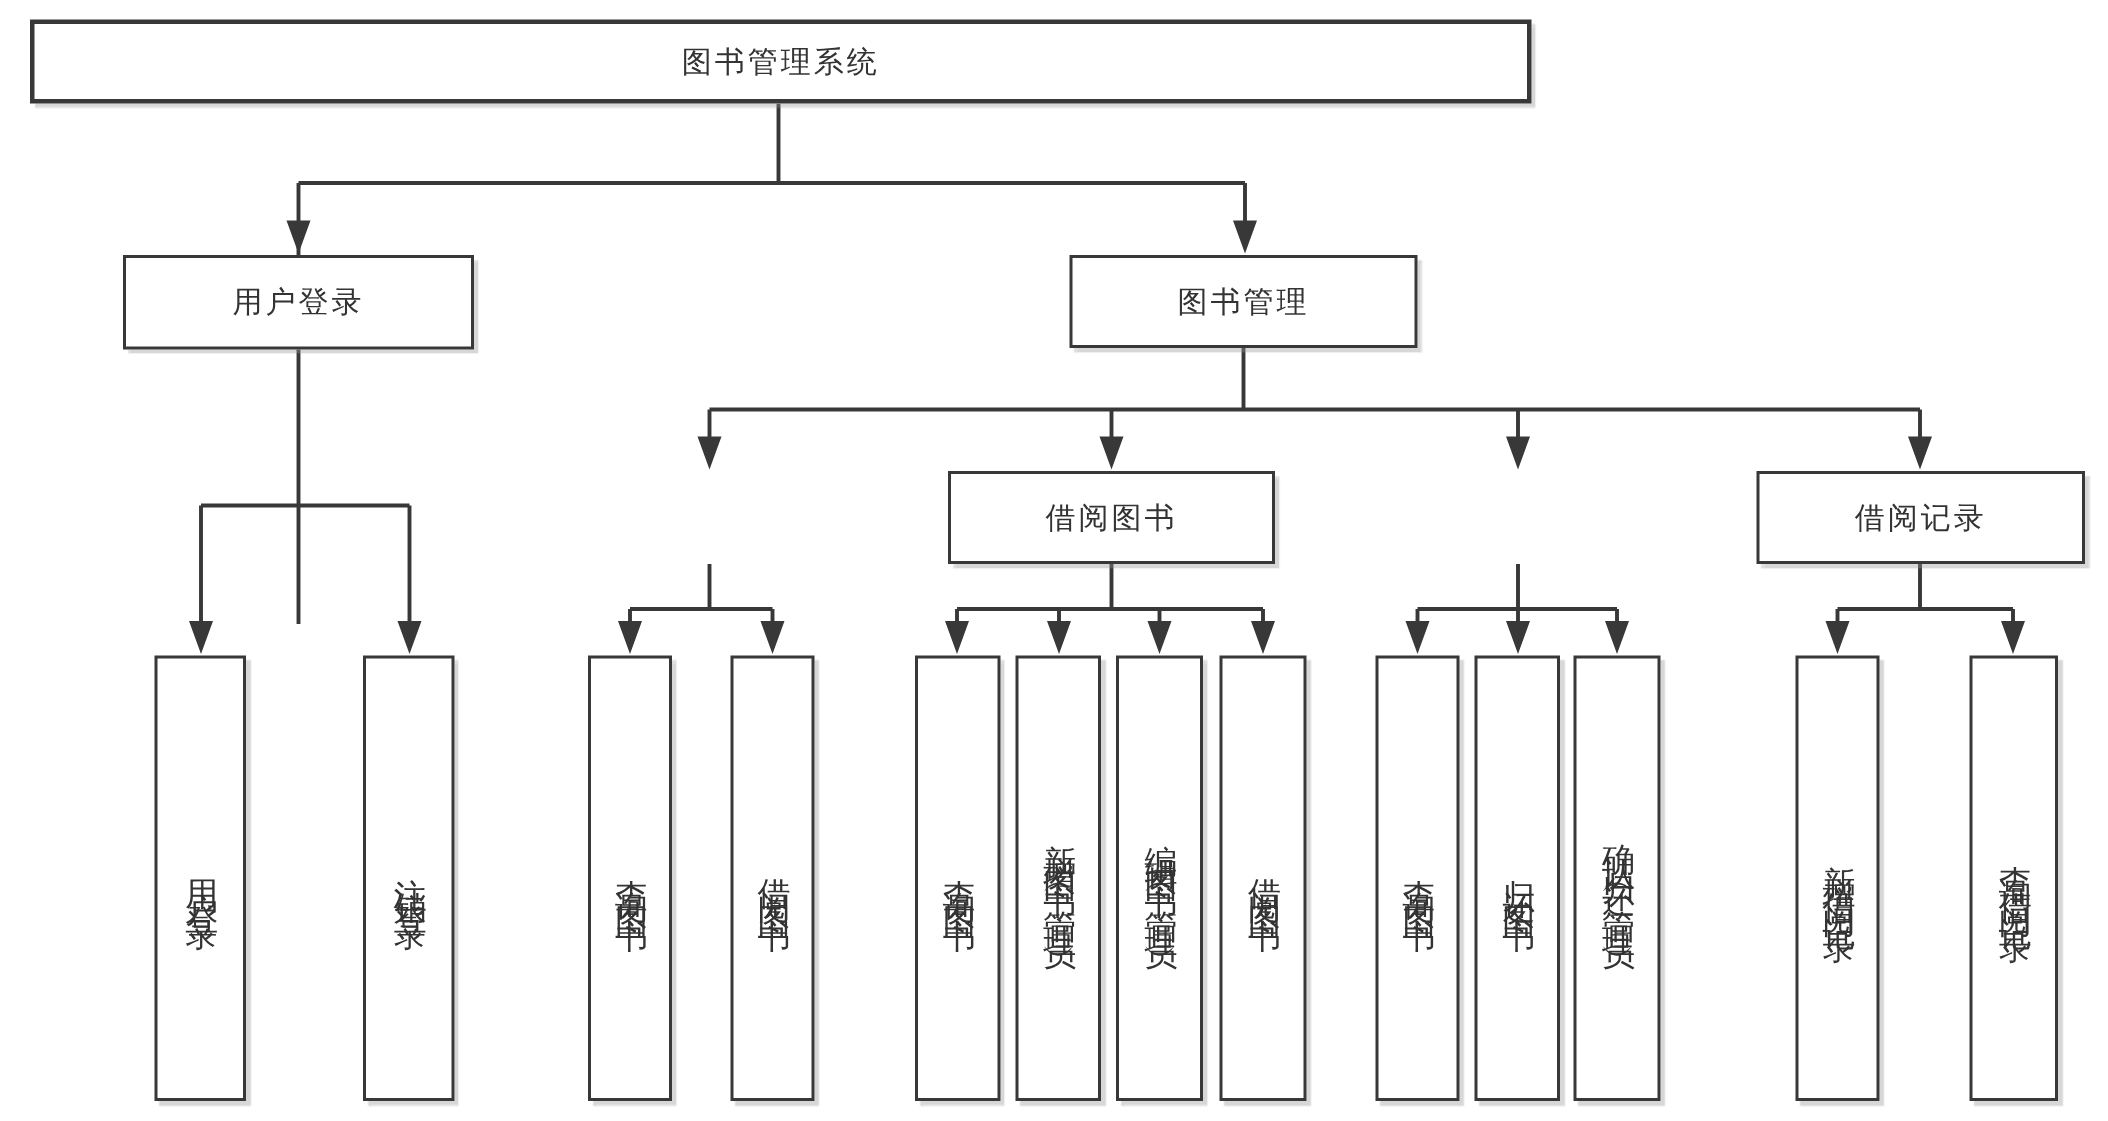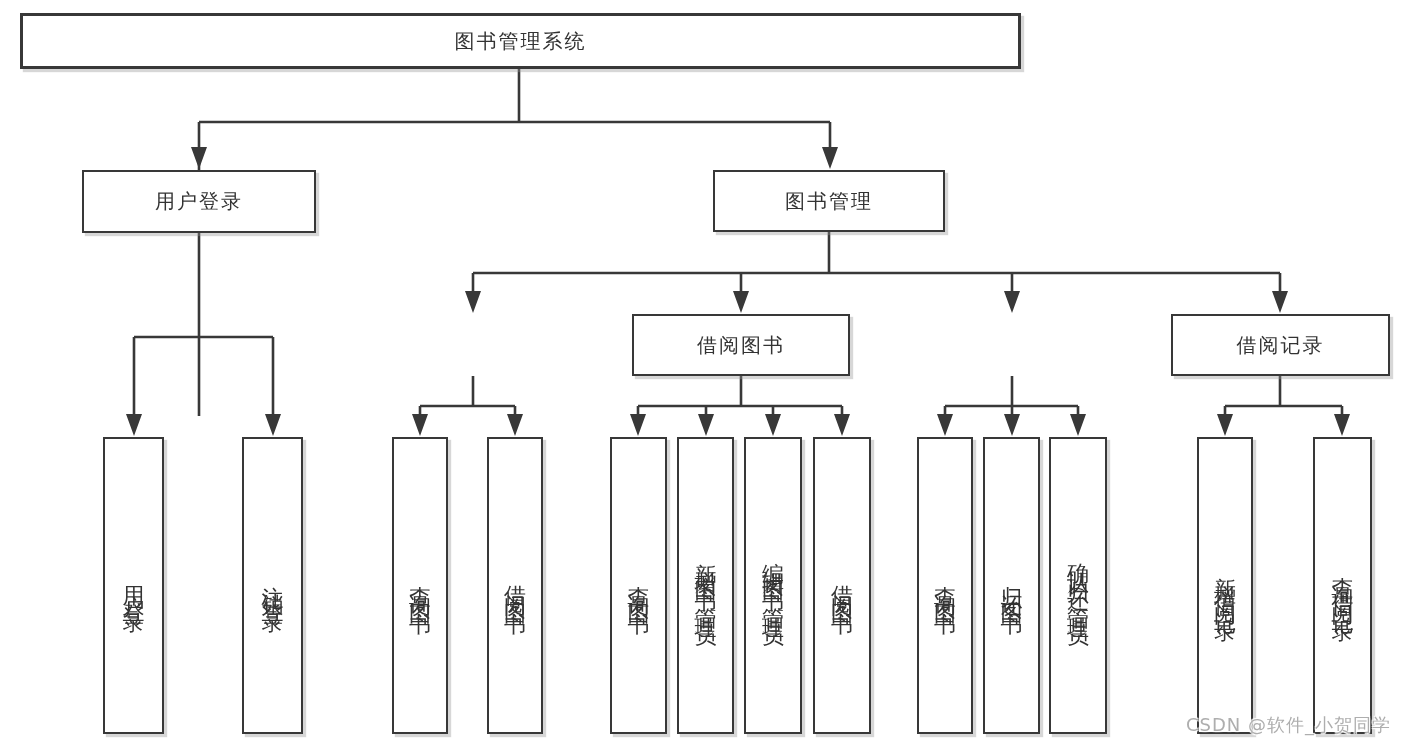--- a/index.html
+++ b/index.html
@@ -115,15 +115,14 @@
     <span>确认归还（管理员）</span>
   </div>
 
   <div class="node v" style="left:1197px;top:437px;width:56px;height:297px">
     <span>新增借阅记录</span>
   </div>
   <div class="node v" style="left:1313px;top:437px;width:59px;height:297px">
     <span>查询借阅记录</span>
   </div>
 
-  <div class="watermark">CSDN @软件_小贺同学</div>
 
 </div>
 
 </body></html>

